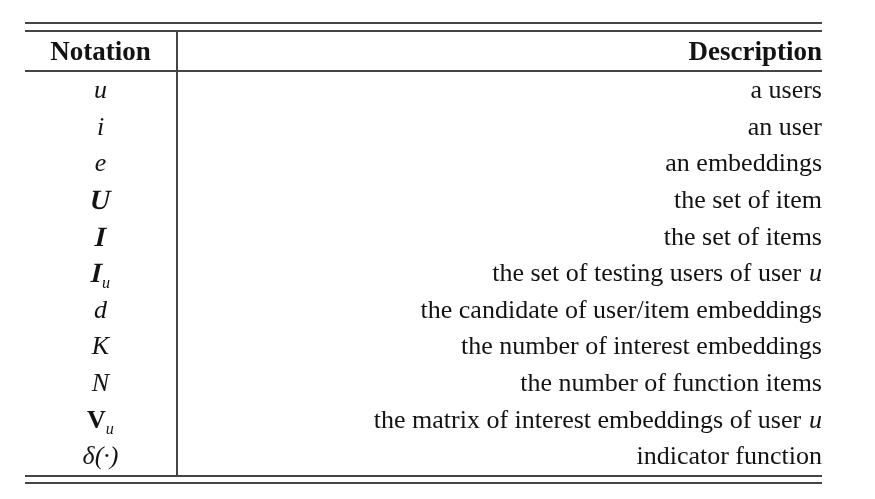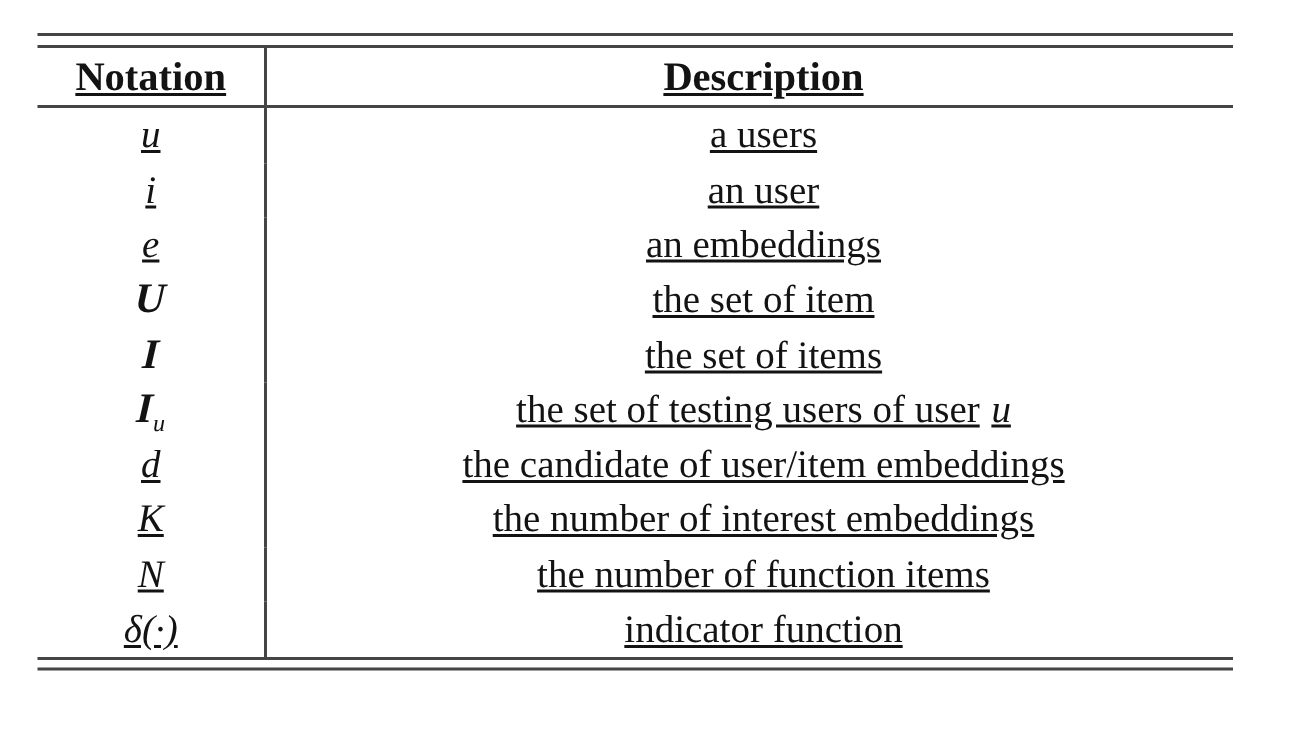--- a/index.html
+++ b/index.html
@@ -25,40 +25,39 @@
   .double-rule{
     height:6px;
     border-top:2px solid var(--rule-color);
     border-bottom:2px solid var(--rule-color);
   }
   .double-rule.bottom{height:5px;}
   table{
     border-collapse:collapse;
     width:100%;
     table-layout:fixed;
-    text-decoration:underline;
   }
   col.col-notation{width:152px;}
   th,td{padding:0;vertical-align:middle;}
   thead th{
     height:38px;
     border-bottom:2px solid var(--rule-color);
     font-size:27px;
     font-weight:bold;
   }
   tbody td{
     height:36.6px;
     font-size:26px;
   }
   .notation-cell{
     border-right:2px solid var(--rule-color);
     text-align:center;
   }
   .desc-cell{
-    text-align:center;
+    text-align:right;
     padding-left:18px;
   }
   .math{font-style:italic;}
   .script{
     font-style:italic;
     font-weight:600;
     font-size:28px;
     display:inline-block;
     transform:skewX(-3deg);
   }
@@ -176,20 +175,28 @@
 
   <tr>
     <td class="notation-cell">
       <span><span class="math">N</span></span>
     </td>
     <td class="desc-cell">
       <span>the number of function items</span>
     </td>
   </tr>
 
+  <tr>
+    <td class="notation-cell">
+      <span><span class="boldmath">V</span><sub>u</sub></span>
+    </td>
+    <td class="desc-cell">
+      <span>the matrix of interest embeddings of user</span><span class="suffix">u</span>
+    </td>
+  </tr>
 
   <tr>
     <td class="notation-cell">
       <span><span class="math">δ(·)</span></span>
     </td>
     <td class="desc-cell">
       <span>indicator function</span>
     </td>
   </tr>
 </tbody>

